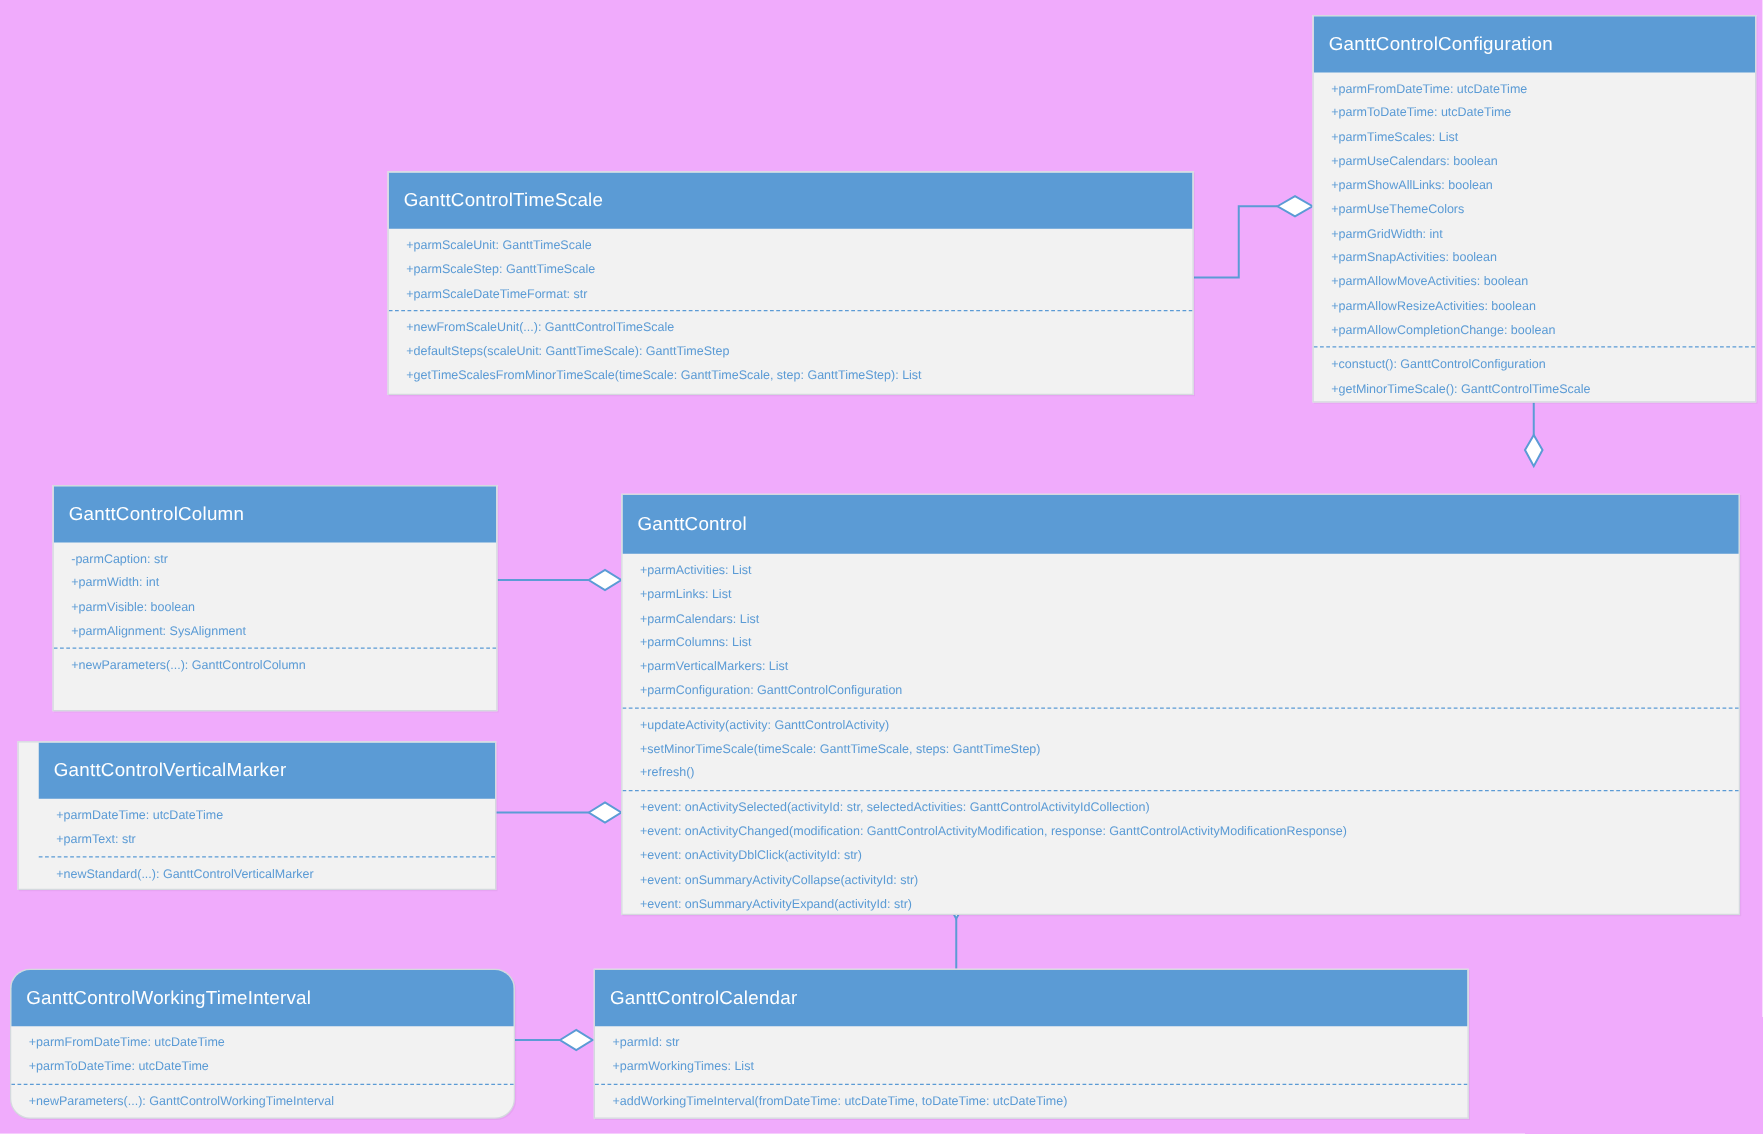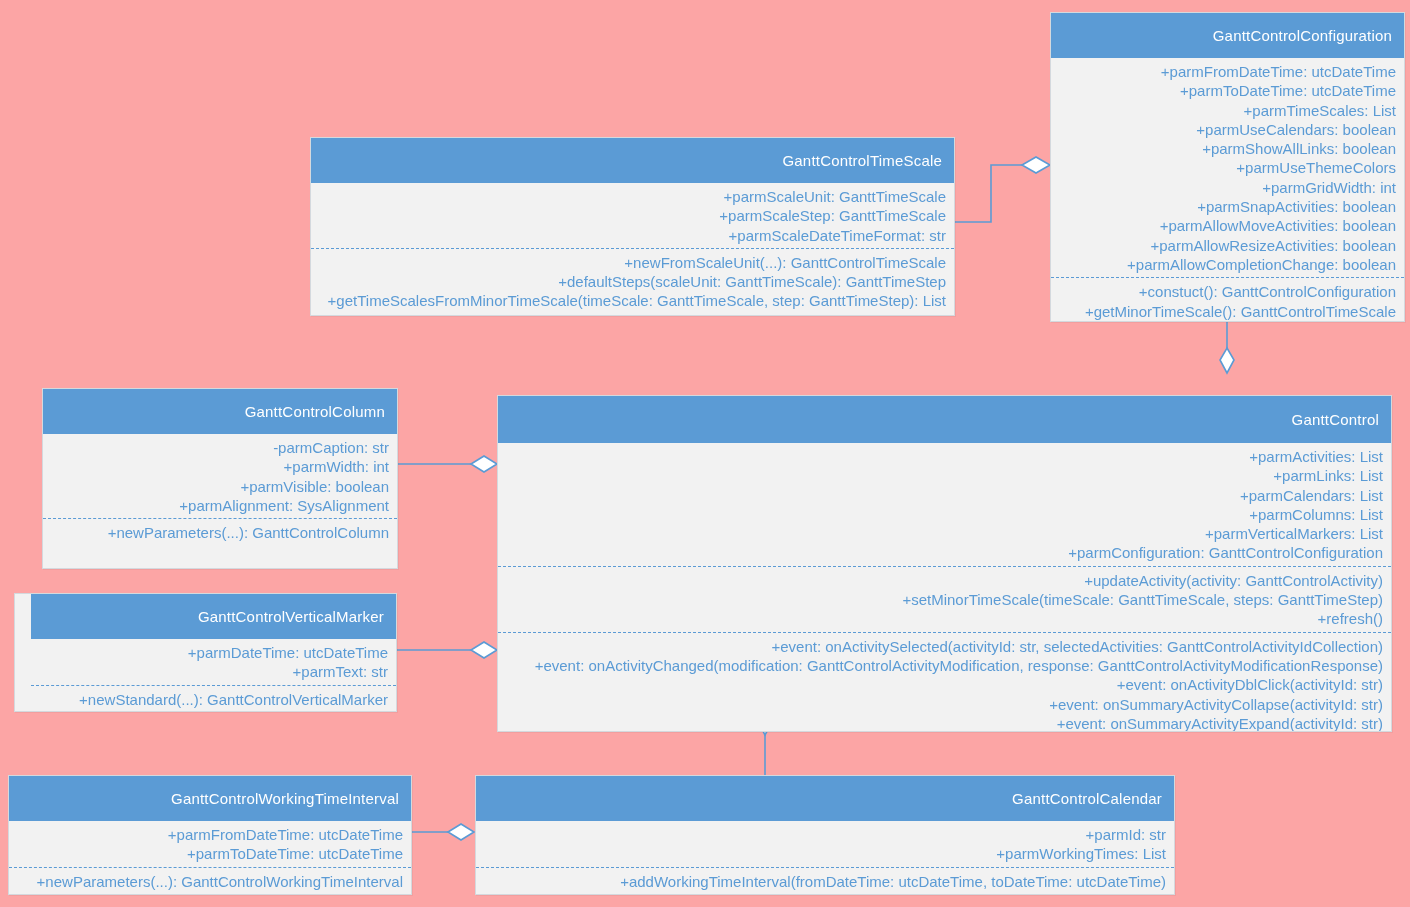--- a/index.html
+++ b/index.html
@@ -1,22 +1,21 @@
 <!DOCTYPE html>
 <html style="--header-bg: #5b9bd5; --header-text: #ffffff; --body-bg: #f2f2f2; --member-text: #5b9bd5; --connector: #5b9bd5; --border: #d4d9de;"><head>
 <meta charset="utf-8">
 <style>
   html,body{margin:0;padding:0;background:#ffffff;}
   #canvas{
     position:relative;
     width:1410px;height:907px;
-    background:#fca5a5;
+    background:#f0abfc;
     font-family:"Liberation Sans", sans-serif;
     overflow:hidden;
-    text-align:right;
   }
   #connector-layer{
     position:absolute;left:0;top:0;width:1410px;height:907px;
     pointer-events:none;
   }
   .connector{stroke:var(--connector,#5b9bd5);stroke-width:1.6;fill:none;}
   .diamond{fill:#ffffff;stroke:var(--connector,#5b9bd5);stroke-width:1.6;}
   .uml-class{
     position:absolute;
     background:var(--body-bg,#f2f2f2);
@@ -34,21 +33,21 @@
     height:45px;
     line-height:45px;
     padding:0 12px;
     white-space:nowrap;
     box-sizing:border-box;
   }
   .uml-section{padding:4px 0 3px 0;}
   .uml-section.sep{border-top:1px dashed var(--connector,#5b9bd5);}
   .uml-member{
     color:var(--member-text,#5b9bd5);
-    font-size:15px;
+    font-size:10px;
     line-height:19.3px;
     padding:0 8px 0 14px;
     white-space:nowrap;
   }
 </style>
 </head>
 <body>
 
 <div id="canvas">
 
@@ -171,21 +170,21 @@
         <div class="uml-section">
           <div class="uml-member">+parmDateTime: utcDateTime</div>
           <div class="uml-member">+parmText: str</div>
         </div>
         <div class="uml-section sep">
           <div class="uml-member">+newStandard(...): GanttControlVerticalMarker</div>
         </div>
       </div>
   </div>
 
-  <div class="uml-class" style="left:8px;top:775px;width:404px;height:120px;">
+  <div class="uml-class" style="left:8px;top:775px;width:404px;height:120px;border-radius:16px;">
     <div class="uml-title">GanttControlWorkingTimeInterval</div>
     <div class="uml-body">
         <div class="uml-section">
           <div class="uml-member">+parmFromDateTime: utcDateTime</div>
           <div class="uml-member">+parmToDateTime: utcDateTime</div>
         </div>
         <div class="uml-section sep">
           <div class="uml-member">+newParameters(...): GanttControlWorkingTimeInterval</div>
         </div>
       </div>

